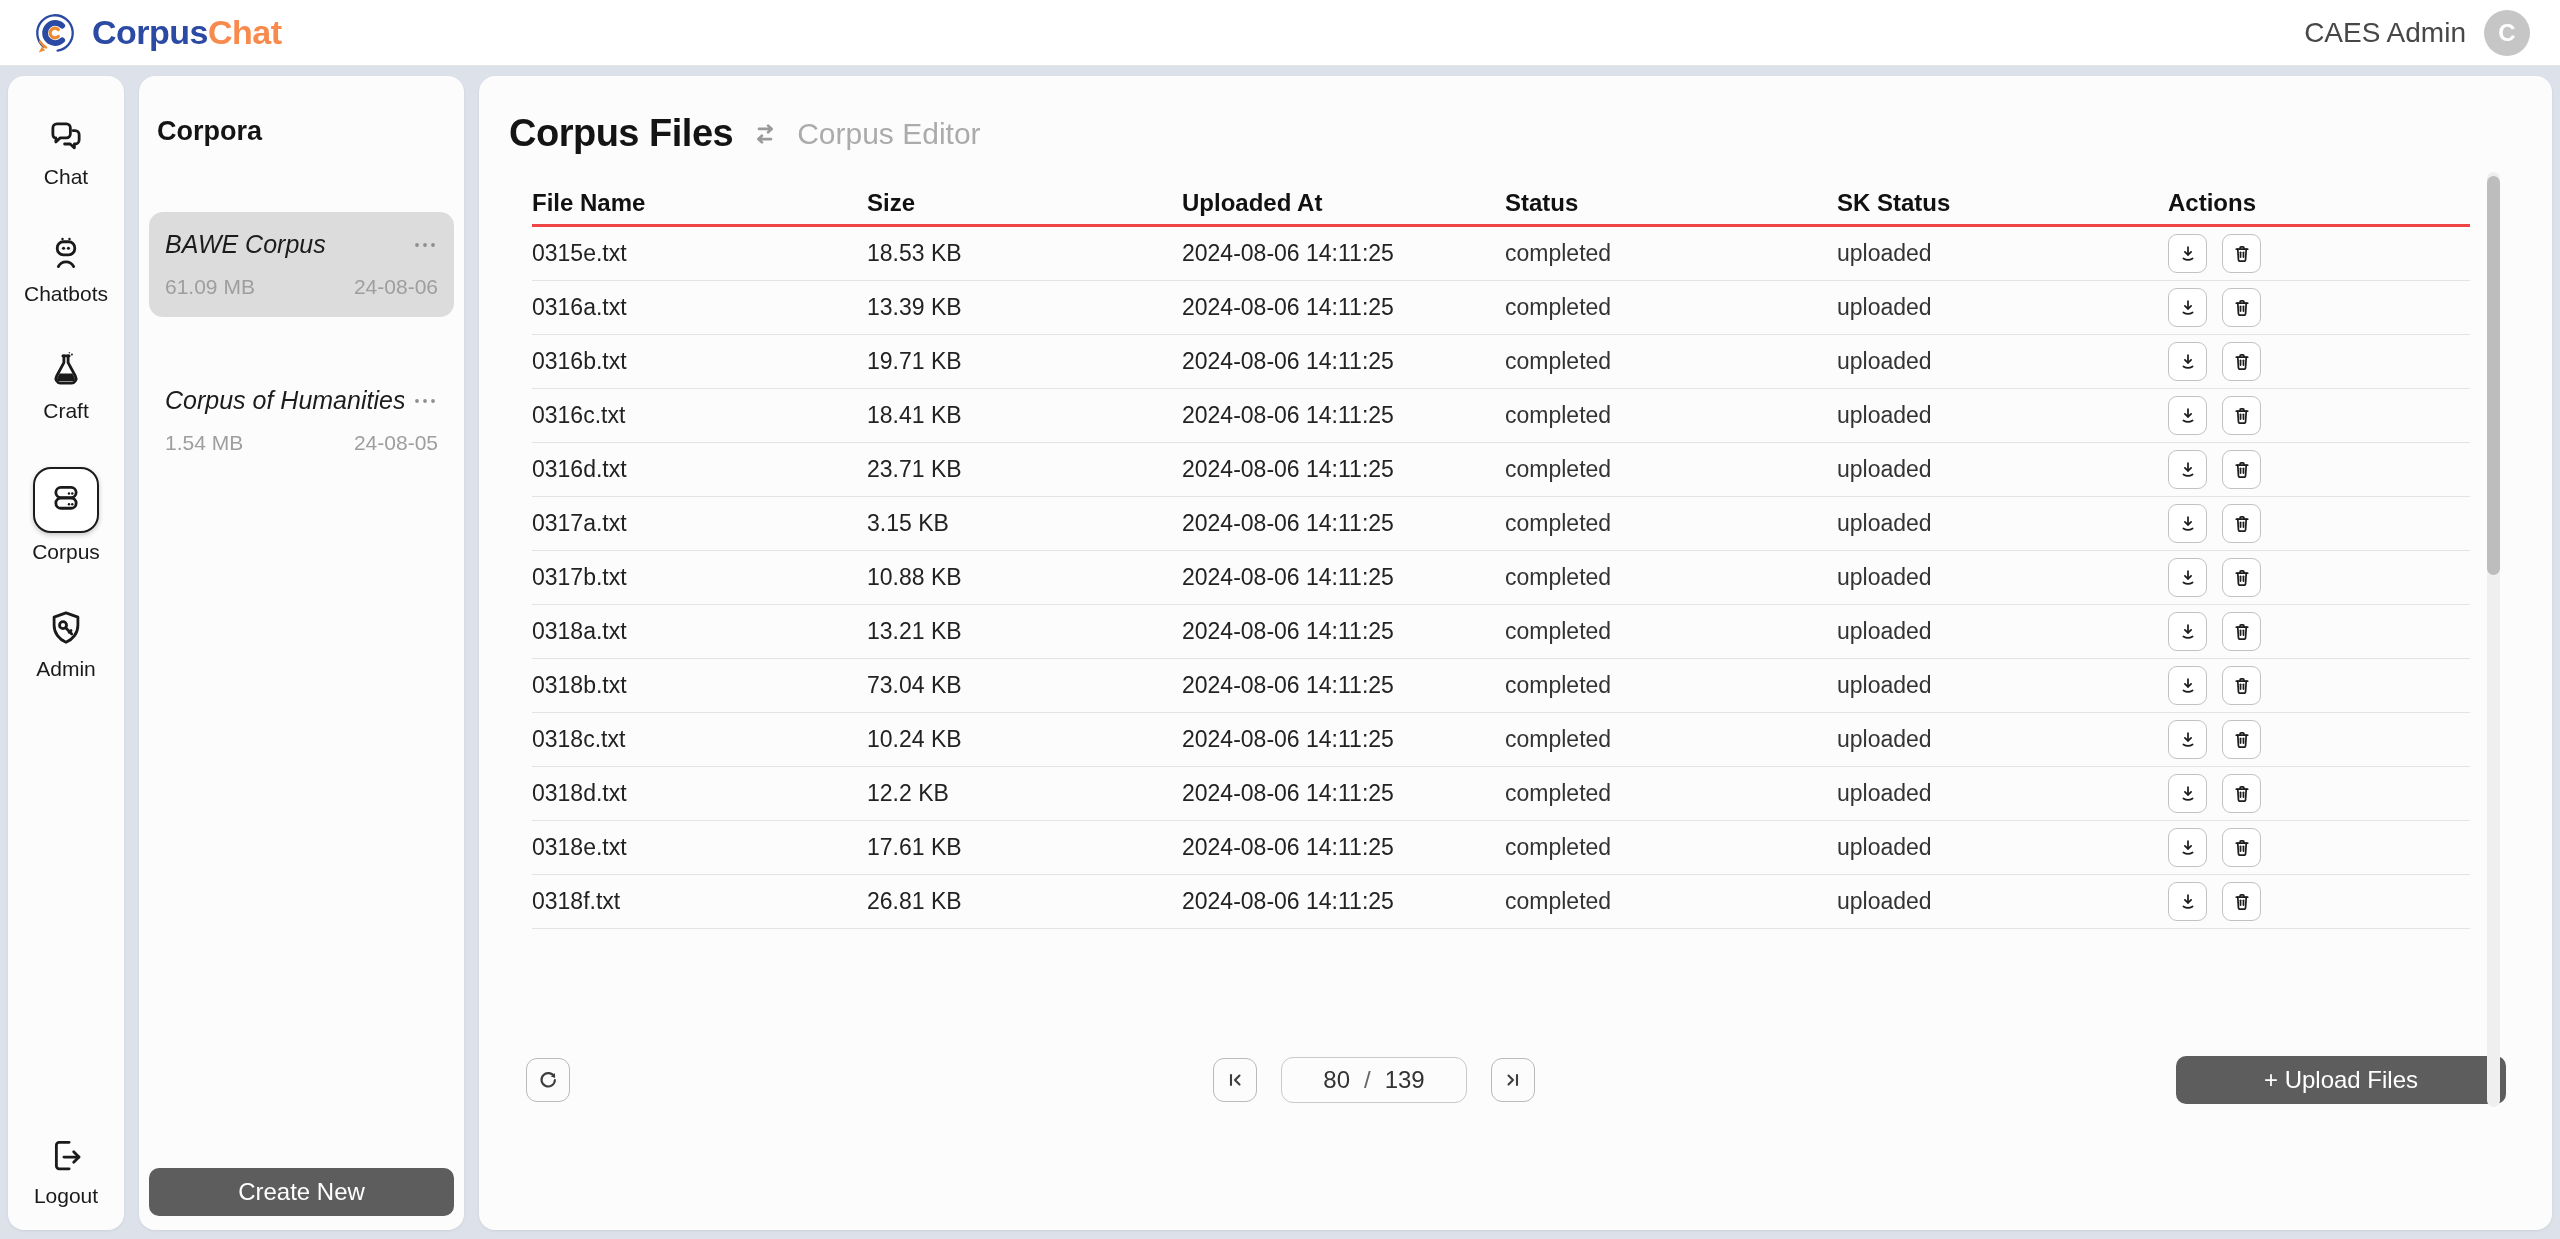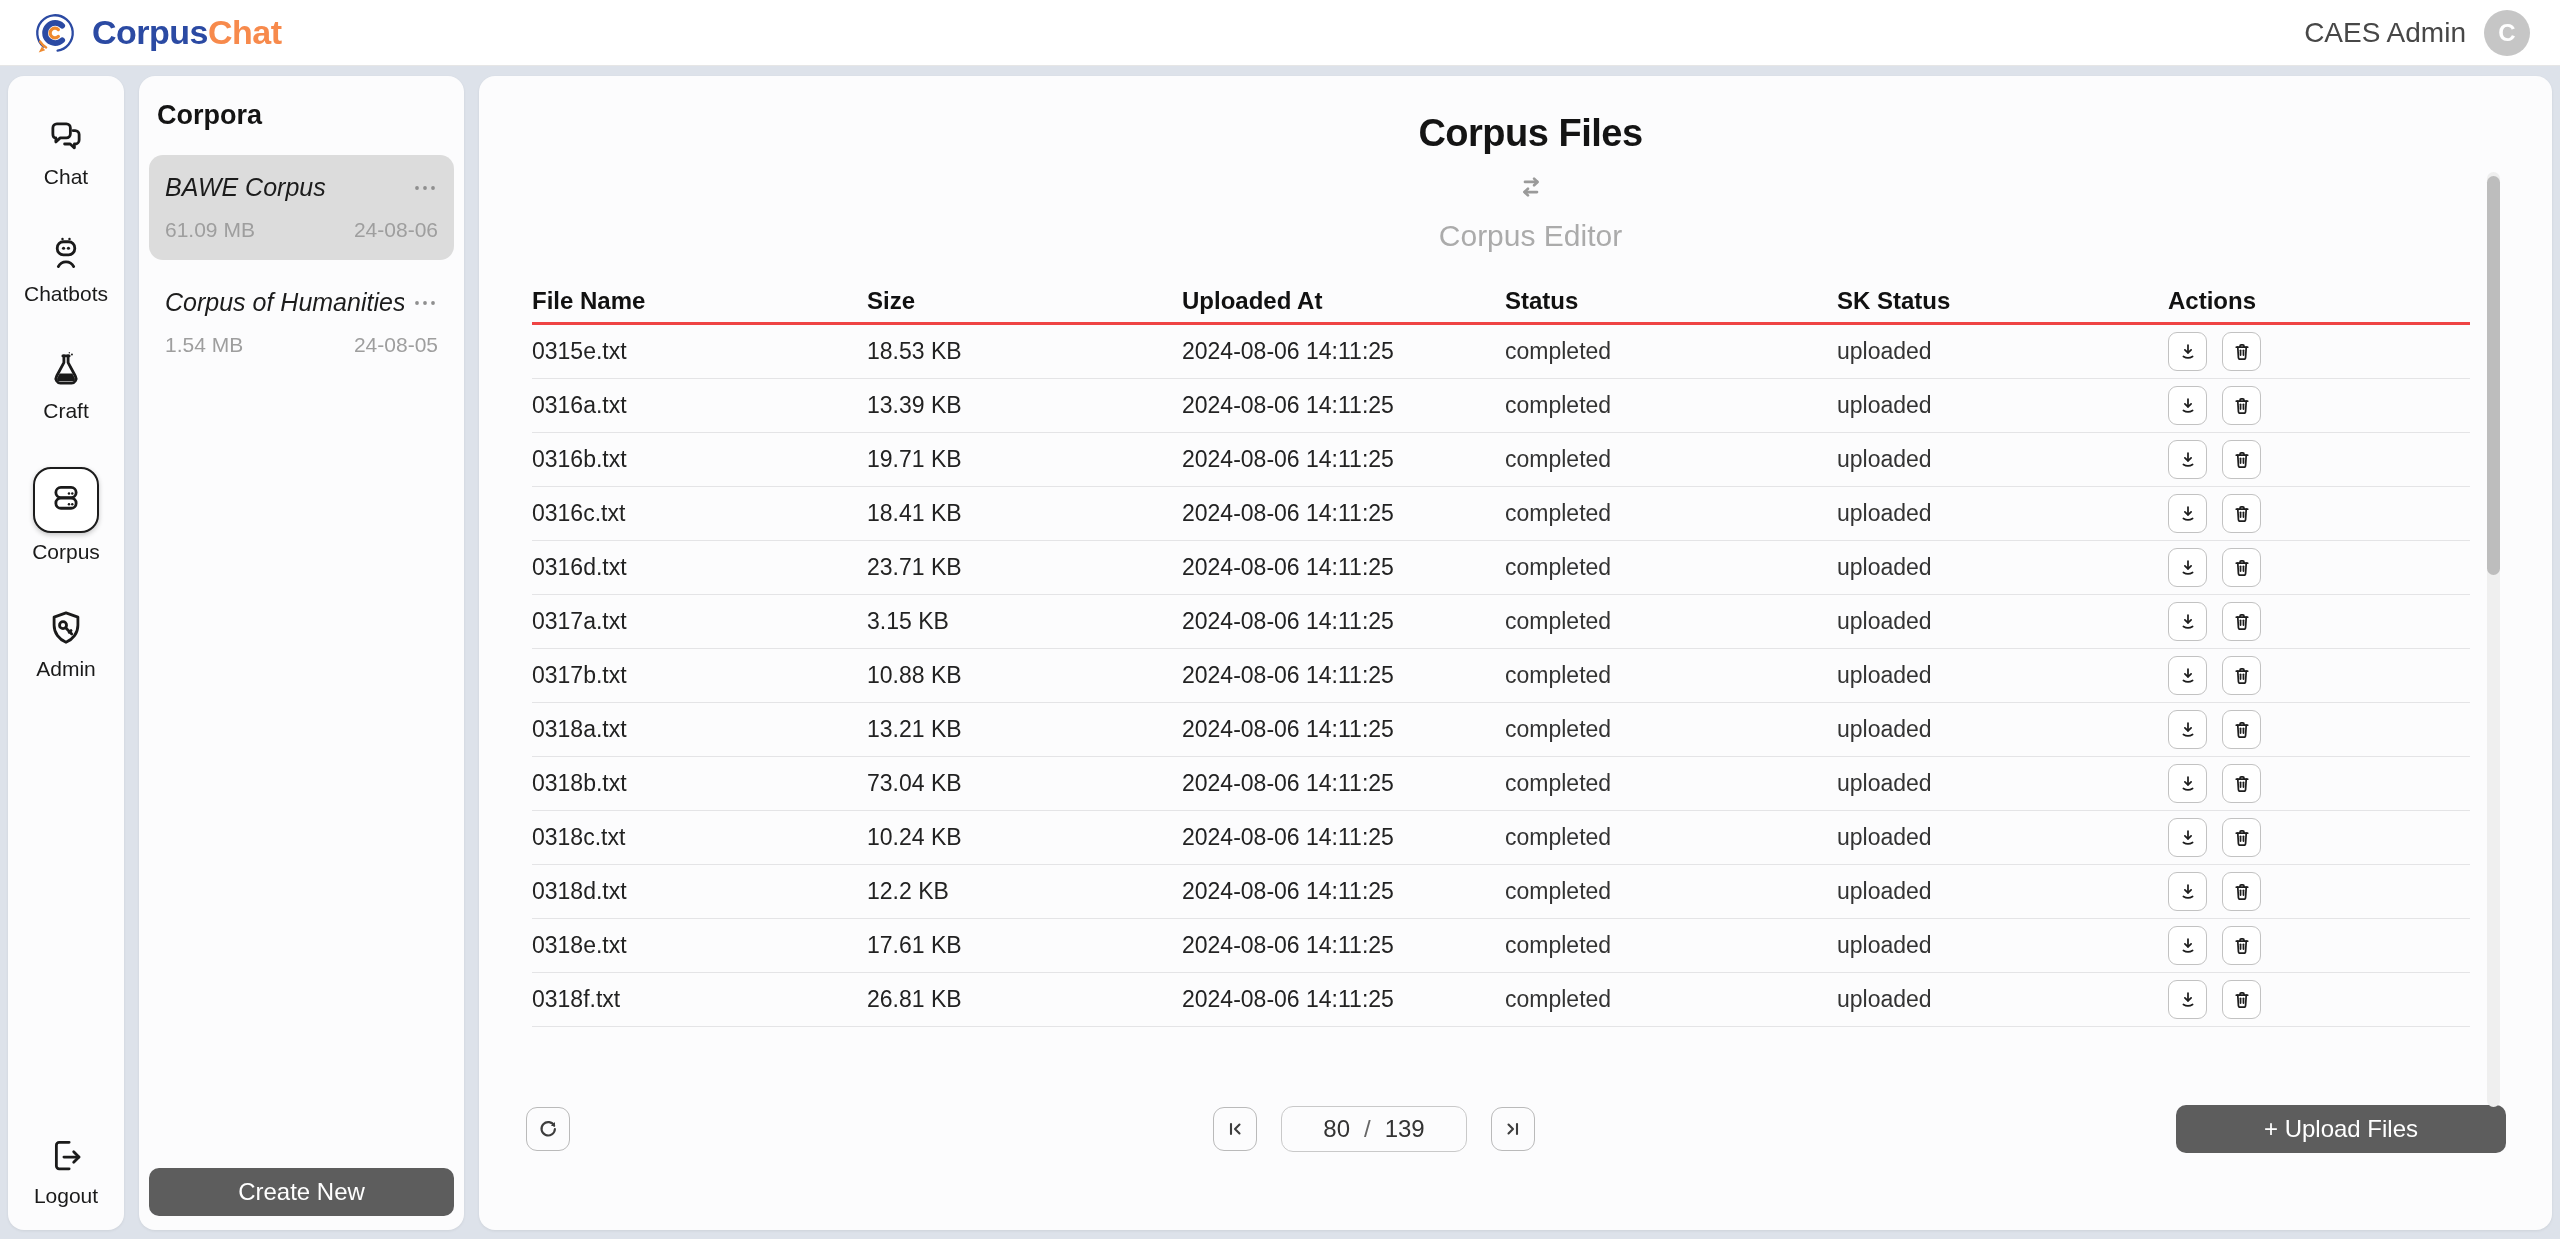--- a/index.html
+++ b/index.html
@@ -48,39 +48,40 @@
   .nav-label { font-size:21px; color:#1a1a1a; }
   .nav-active-box {
     width:66px; height:66px; border:2px solid #1c1c1c; border-radius:18px;
     display:flex; align-items:center; justify-content:center;
     background:#ffffff; box-shadow:0 2px 5px rgba(0,0,0,0.22);
   }
   .spacer { flex:1; }
   
   .corpora {
     width:325px; flex-shrink:0; display:flex; flex-direction:column;
-    padding:16px 10px 14px 10px;
+    padding:32px 10px 14px 10px;
+    gap:41px;
   }
   .corpora-title { font-size:27px; font-weight:600; margin:8px 0 24px 8px; color:#141414; }
   .corpus-item { border-radius:14px; padding:18px 16px; cursor:pointer; }
   .corpus-item.selected { background:#dcdcdc; }
   .corpus-item + .corpus-item { margin-top:10px; }
   .ci-row1 { display:flex; align-items:center; justify-content:space-between;font-style:italic; }
   .ci-name { font-size:25px; color:#1c1c1c; white-space:nowrap; overflow:hidden; }
   .ci-dots { flex-shrink:0; margin-left:8px; cursor:pointer; }
   .ci-row2 { display:flex; justify-content:space-between; margin-top:16px;
     font-size:21px; color:#9e9e9e; }
   .create-btn {
     margin-top:auto; height:48px; border:none; border-radius:10px;
     background:#5d5d5d; color:#ffffff; font-size:24px; cursor:pointer;
     font-family:inherit;
   }
   
   .main { flex:1; display:flex; flex-direction:column; position:relative; }
-  .main-head { padding:36px 0 0 30px; display:flex; align-items:center; gap:16px;flex-direction:column; }
+  .main-head { padding:36px 0 0 30px; display:flex; align-items:center; gap:16px; }
   .page-title { font-size:38px; font-weight:700; letter-spacing:-0.5px; color:#141414; }
   .swap-ico { width:32px; height:32px; stroke:#9a9a9a; fill:none;
     stroke-width:2; stroke-linecap:round; stroke-linejoin:round; cursor:pointer; }
   .page-subtitle { font-size:30px; color:#ababab; font-weight:500; cursor:pointer; }
   .table { margin:26px 82px 0 53px; }
   .thead, .trow {
     display:grid;
     grid-template-columns:335px 315px 323px 332px 331px 1fr;
     align-items:center;
   }

